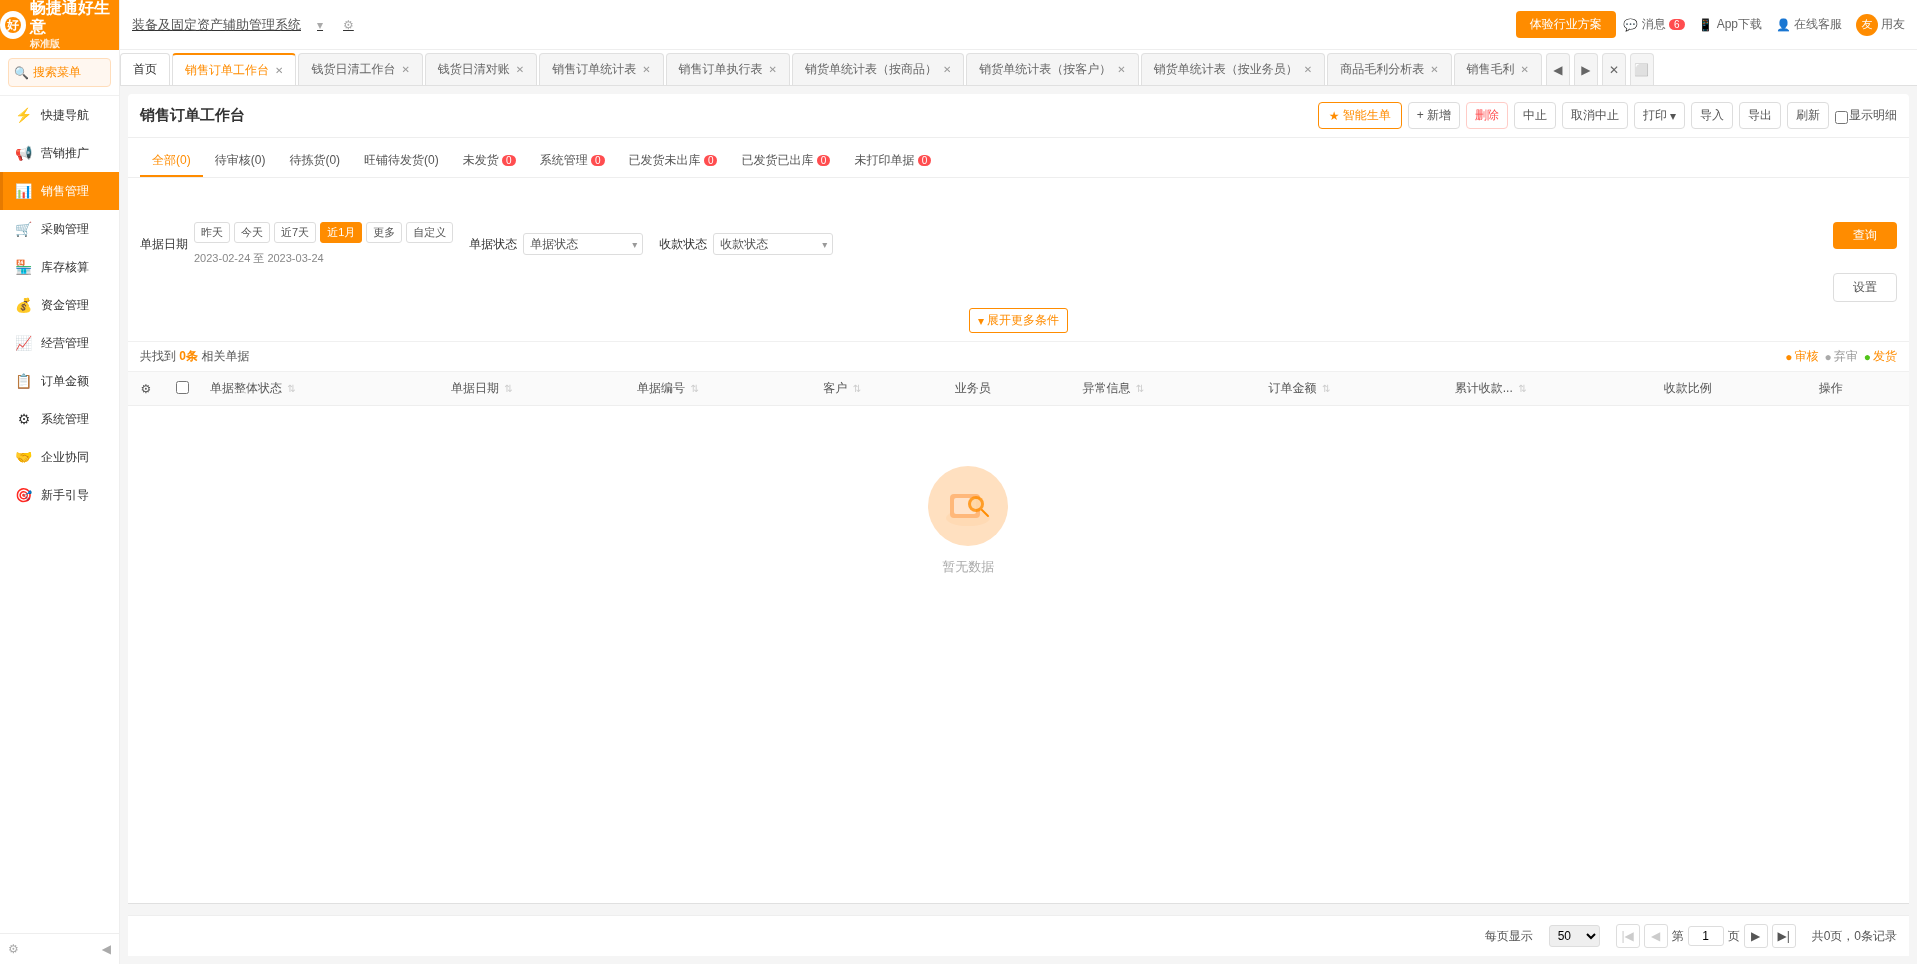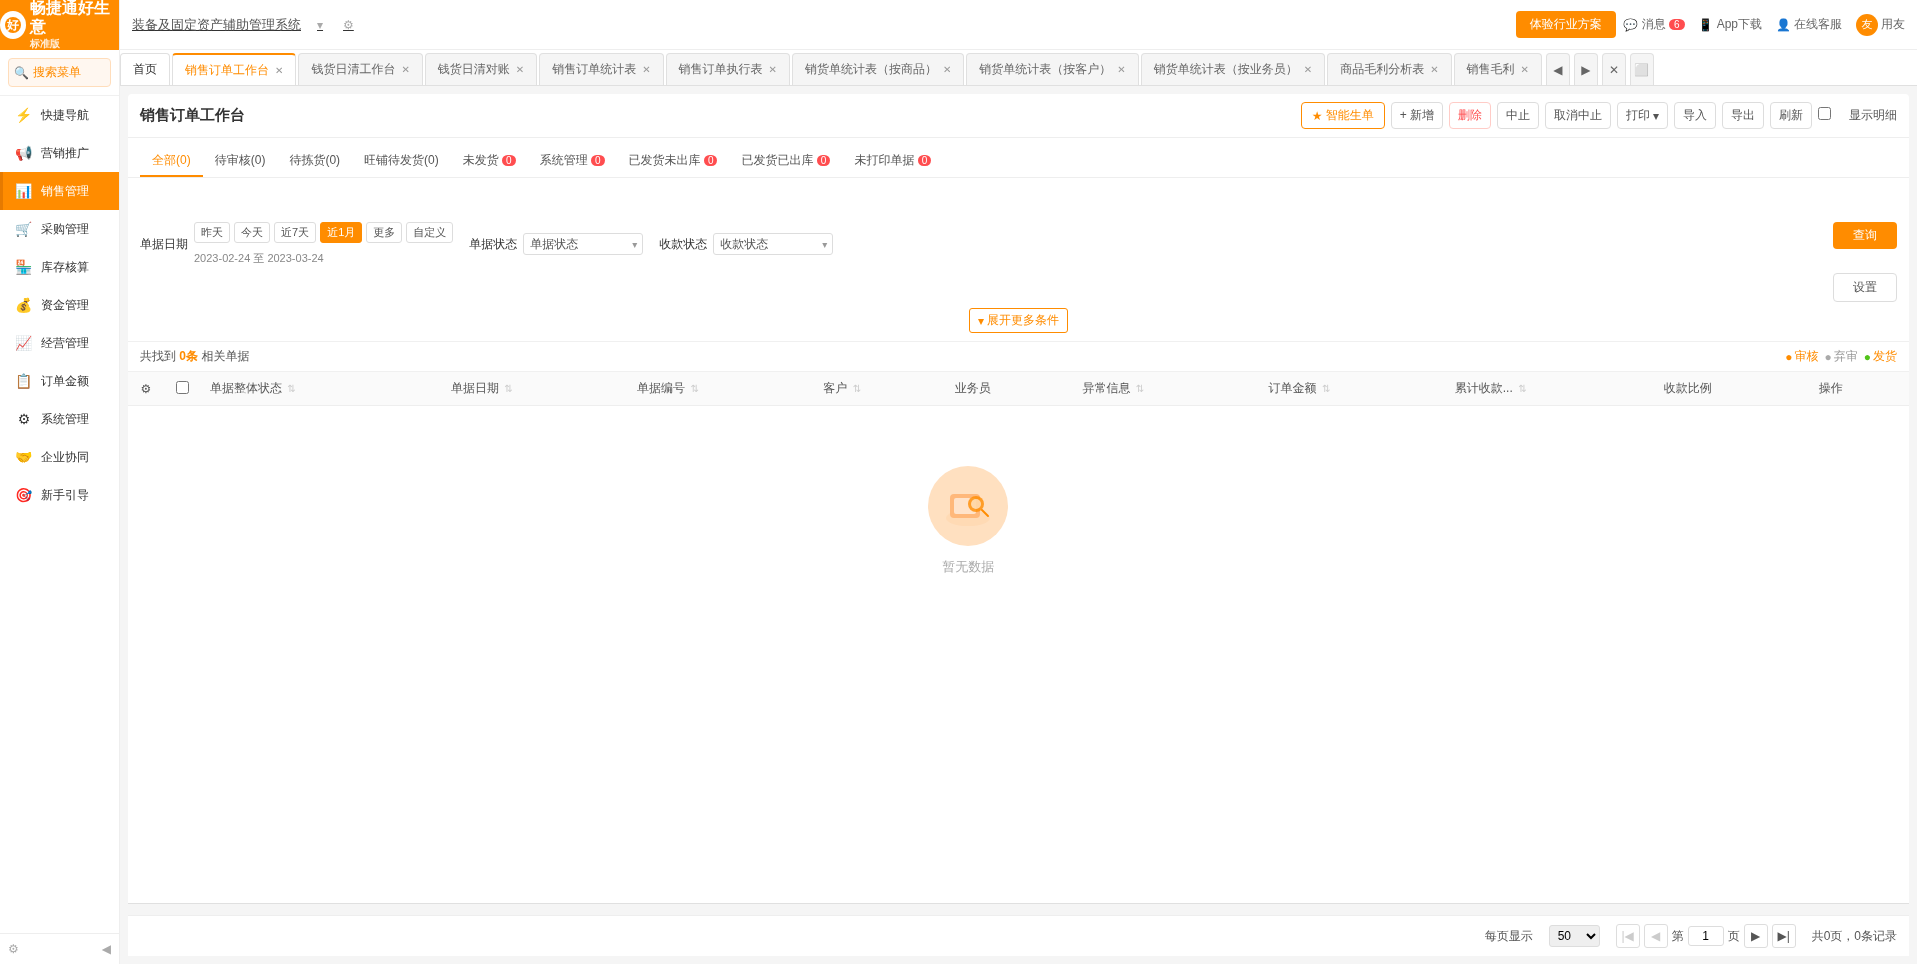--- a/index.html
+++ b/index.html
@@ -44,21 +44,21 @@
     
     .content { flex: 1; overflow: hidden; display: flex; flex-direction: column; background: #f5f5f5; padding: 8px; }
 
     
     .page-header { background: #fff; padding: 8px 12px; display: flex; align-items: center; justify-content: space-between; border-radius: 4px 4px 0 0; border-bottom: 1px solid #eee; }
     .page-title { font-size: 15px; font-weight: bold; color: #333; }
     .page-actions { display: flex; align-items: center; gap: 6px; }
     .btn-smart { background: #fff; border: 1px solid #ff8c00; color: #ff8c00; padding: 4px 10px; border-radius: 4px; cursor: pointer; font-size: 12px; display: flex; align-items: center; gap: 3px; }
     .btn-action { background: #fff; border: 1px solid #ddd; color: #555; padding: 4px 8px; border-radius: 4px; cursor: pointer; font-size: 12px; display: flex; align-items: center; gap: 3px; }
     .btn-action.danger { color: #ff4d4f; border-color: #ffccc7; }
-    .page-actions .checkbox-label { display: flex; align-items: flex-start; gap: 18px; color: #555; cursor: pointer; }
+    .page-actions .checkbox-label { display: flex; align-items: flex-end; gap: 1px; color: #555; cursor: pointer; }
 
     
     .sub-tabs { background: #fff; padding: 8px 12px 0; display: flex; gap: 0; border-bottom: 1px solid #eee; }
     .sub-tab { padding: 6px 12px; cursor: pointer; color: #555; border-bottom: 2px solid transparent; font-size: 12px; white-space: nowrap; text-align: right; }
     .sub-tab.active { color: #ff8c00; border-bottom: 2px solid #ff8c00; }
     .sub-tab .badge-red { background: #ff4d4f; color: #fff; border-radius: 8px; padding: 0 4px; font-size: 10px; }
 
     
     .filter-bar { background: #fff; padding: 8px 12px; border-bottom: 1px solid #f0f0f0; }
     .filter-row { display: flex; align-items: center; gap: 16px; flex-wrap: wrap; }

